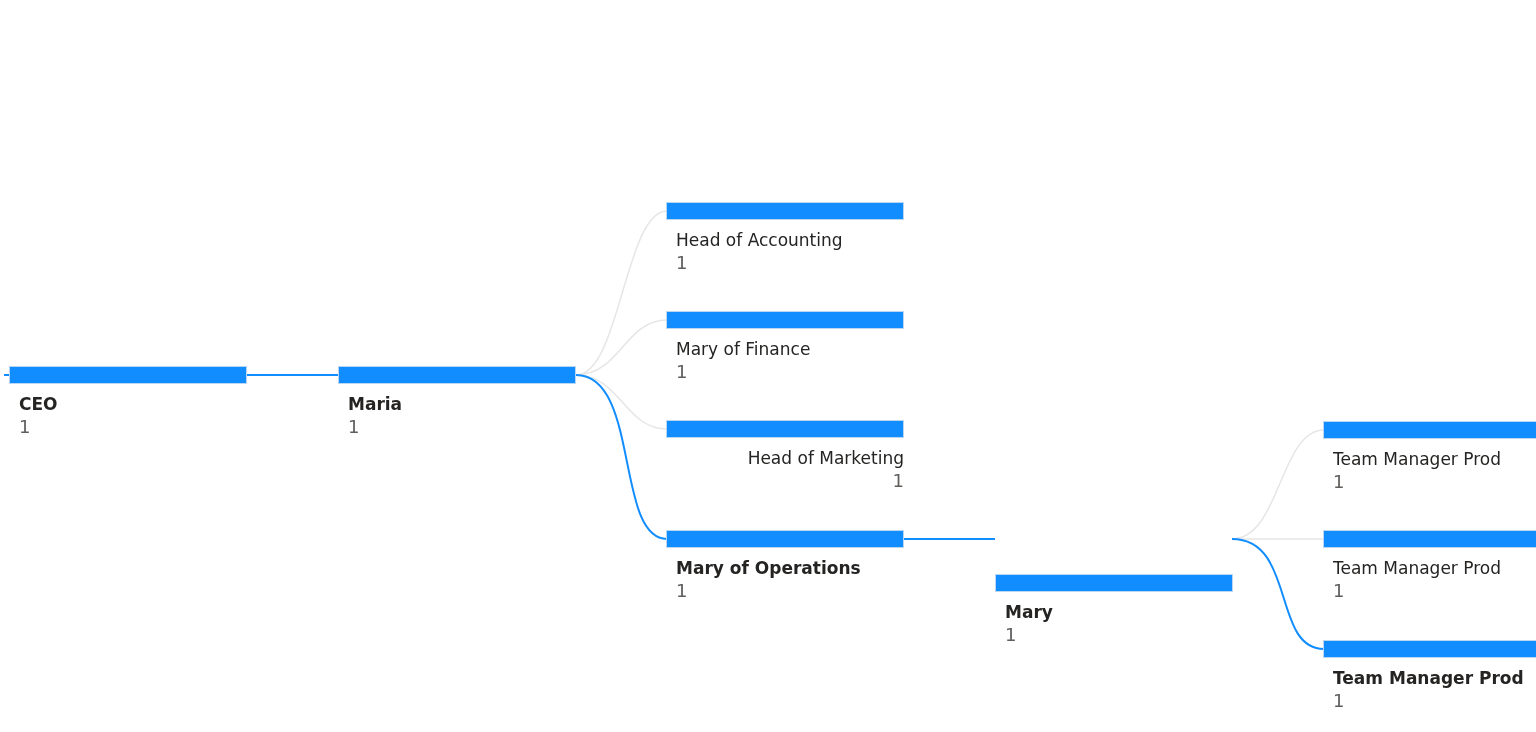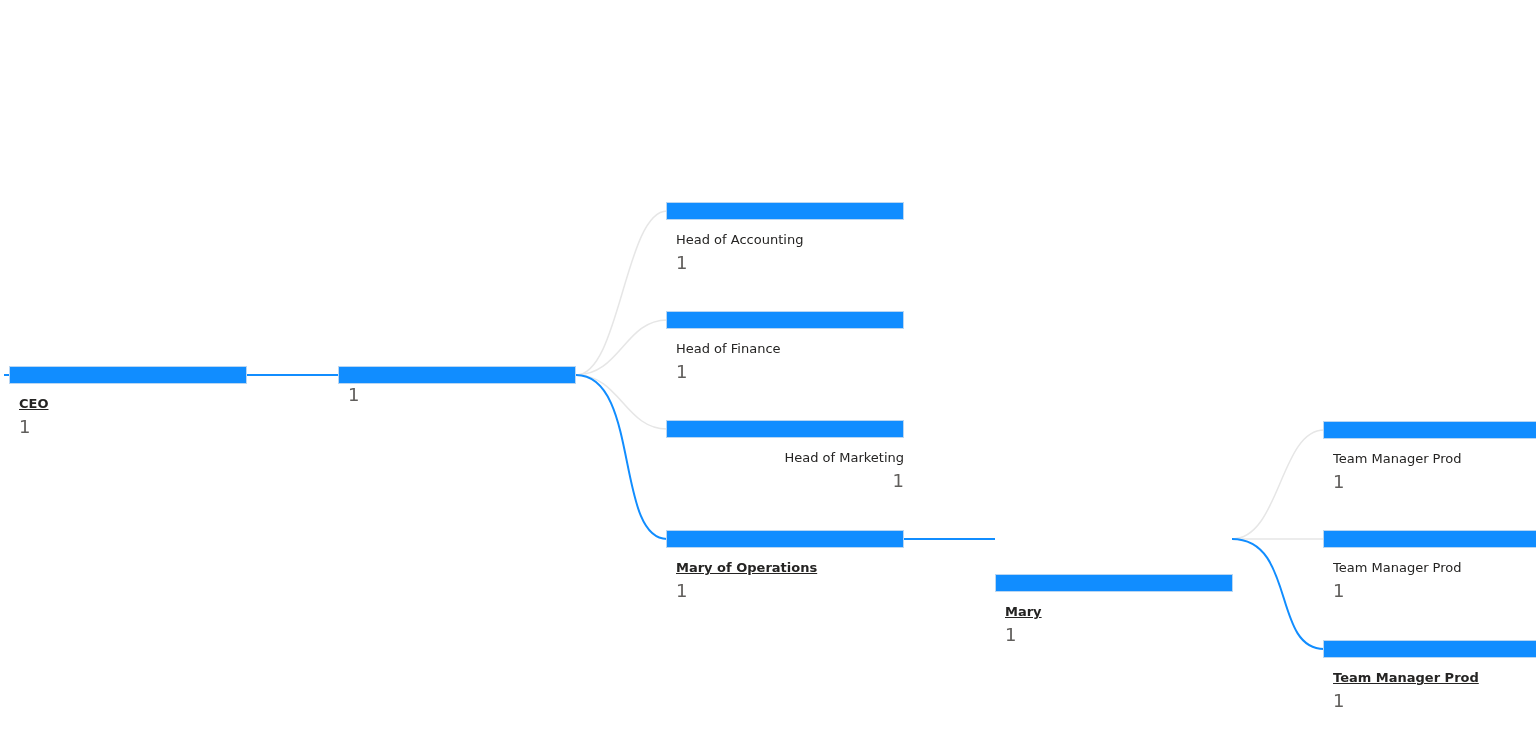--- a/index.html
+++ b/index.html
@@ -28,29 +28,28 @@
     }
     .node .bar {
       height: 18px;
       background: #118dff;
       border: 1px solid #b9d6f2;
       box-sizing: border-box;
     }
     .node .label {
       margin-left: 10px;
       margin-top: 8px;
-      font-size: 13px;
+      font-size: 17px;
       line-height: 24px;
       color: #252423;
       white-space: nowrap;
       overflow: hidden;
     }
     .node.selected .label {
       font-weight: bold;
-      text-decoration: underline;
     }
     .node .value {
       margin-left: 10px;
       font-size: 18px;
       line-height: 22px;
       color: #605e5c;
     }
     svg.links {
       position: absolute;
       left: 0;
@@ -85,31 +84,32 @@
   </svg>
 
   <div class="node selected" style="left:9px; top:366px;">
     <div class="bar"></div>
     <div class="label">CEO</div>
     <div class="value">1</div>
   </div>
 
   <div class="node selected" style="left:338px; top:366px;">
     <div class="bar"></div>
+    <div class="label">Maria</div>
     <div class="value">1</div>
   </div>
 
   <div class="node" style="left:666px; top:202px;">
     <div class="bar"></div>
     <div class="label">Head of Accounting</div>
     <div class="value">1</div>
   </div>
   <div class="node" style="left:666px; top:311px;">
     <div class="bar"></div>
-    <div class="label">Head of Finance</div>
+    <div class="label">Mary of Finance</div>
     <div class="value">1</div>
   </div>
   <div class="node" style="left:666px; top:420px;text-align:right;">
     <div class="bar"></div>
     <div class="label">Head of Marketing</div>
     <div class="value">1</div>
   </div>
   <div class="node selected" style="left:666px; top:530px;">
     <div class="bar"></div>
     <div class="label">Mary of Operations</div>

